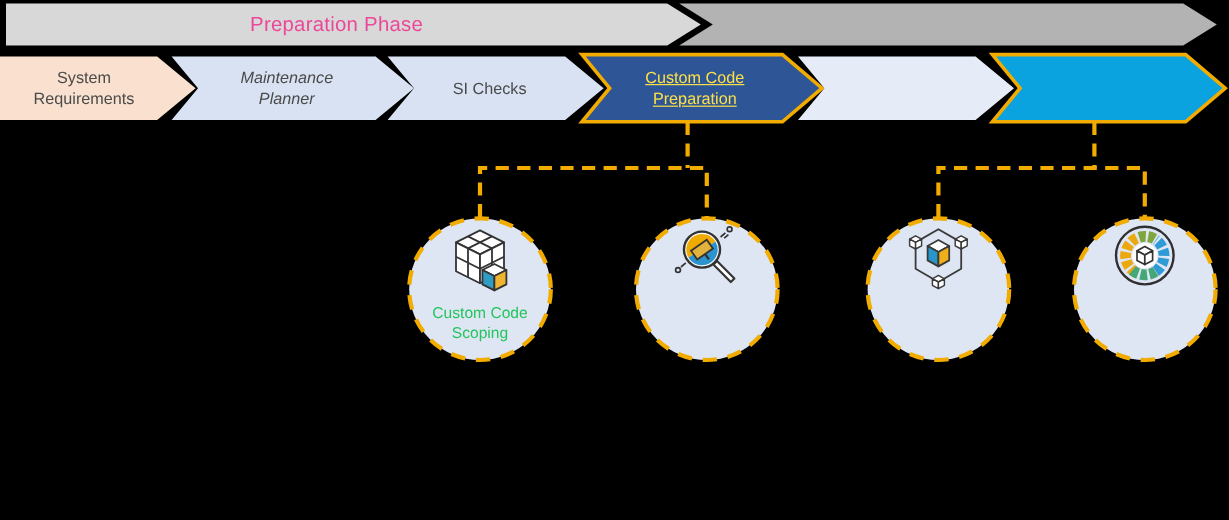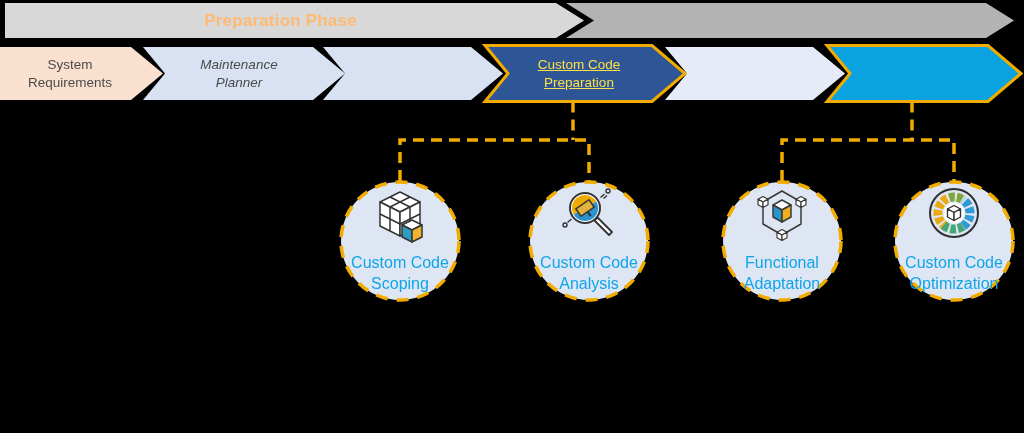--- a/index.html
+++ b/index.html
@@ -7,38 +7,38 @@
     position:relative;
     width:1024px;height:433px;
     background:#000;
     font-family:"Liberation Sans", sans-serif;
     overflow:hidden;
   }
   .stage svg{position:absolute;top:0;left:0;}
   .overlay{position:absolute;display:flex;align-items:center;justify-content:center;text-align:center;}
   .phase-title{
     top:3px;height:35px;
-    font-weight:bold;font-size:17px;color:#fdba74;letter-spacing:.2px;
+    font-weight:normal;font-size:17px;color:#ec4899;letter-spacing:.2px;
   }
   .phase-title.prep{left:5px;width:551px;}
   .phase-title.real{left:585px;width:401px;}
   .step-label{
     top:47px;height:53px;
     font-size:13.5px;line-height:1.28;color:#4A4A4A;
   }
   .step-label.light-text{color:#fde047;text-decoration:underline;}
   .sl-0{left:15px;width:110px;}
   .sl-1{left:184px;width:110px;font-style:italic;}
   .sl-2{left:348px;width:120px;}
   .sl-3{left:509px;width:140px;}
   .sl-4{left:676px;width:145px;}
   .sl-5{left:840px;width:155px;}
   .activity-label{
     top:253px;
-    font-size:16px;line-height:1.3;color:#0ea5e9;
+    font-size:13px;line-height:1.3;color:#22c55e;
     display:block;
   }
   .al-0{left:342px;width:116px;}
   .al-1{left:531px;width:116px;}
   .al-2{left:724px;width:116px;}
   .al-3{left:896px;width:116px;}
 </style>
 </head>
 <body>
 
@@ -129,20 +129,18 @@
         <path d="M25.5,23 L32,26.5 L32,34.5 L25.5,31 Z" fill="#FFFFFF"></path>
         <path d="M38.5,23 L32,26.5 L32,34.5 L38.5,31 Z" fill="#FFFFFF"></path>
       </g>
     </g>
   </svg>
 
   <div class="overlay phase-title prep">Preparation Phase</div>
 
   <div class="overlay step-label sl-0">System Requirements</div>
   <div class="overlay step-label sl-1">Maintenance Planner</div>
+  <div class="overlay step-label sl-2">SI Checks</div>
   <div class="overlay step-label sl-3 light-text">Custom Code Preparation</div>
 
   <div class="overlay activity-label al-0">Custom Code Scoping</div>
-  <div class="overlay activity-label al-1">Custom Code Analysis</div>
-  <div class="overlay activity-label al-2">Functional Adaptation</div>
-  <div class="overlay activity-label al-3">Custom Code Optimization</div>
 
 </div>
 
 </body></html>

